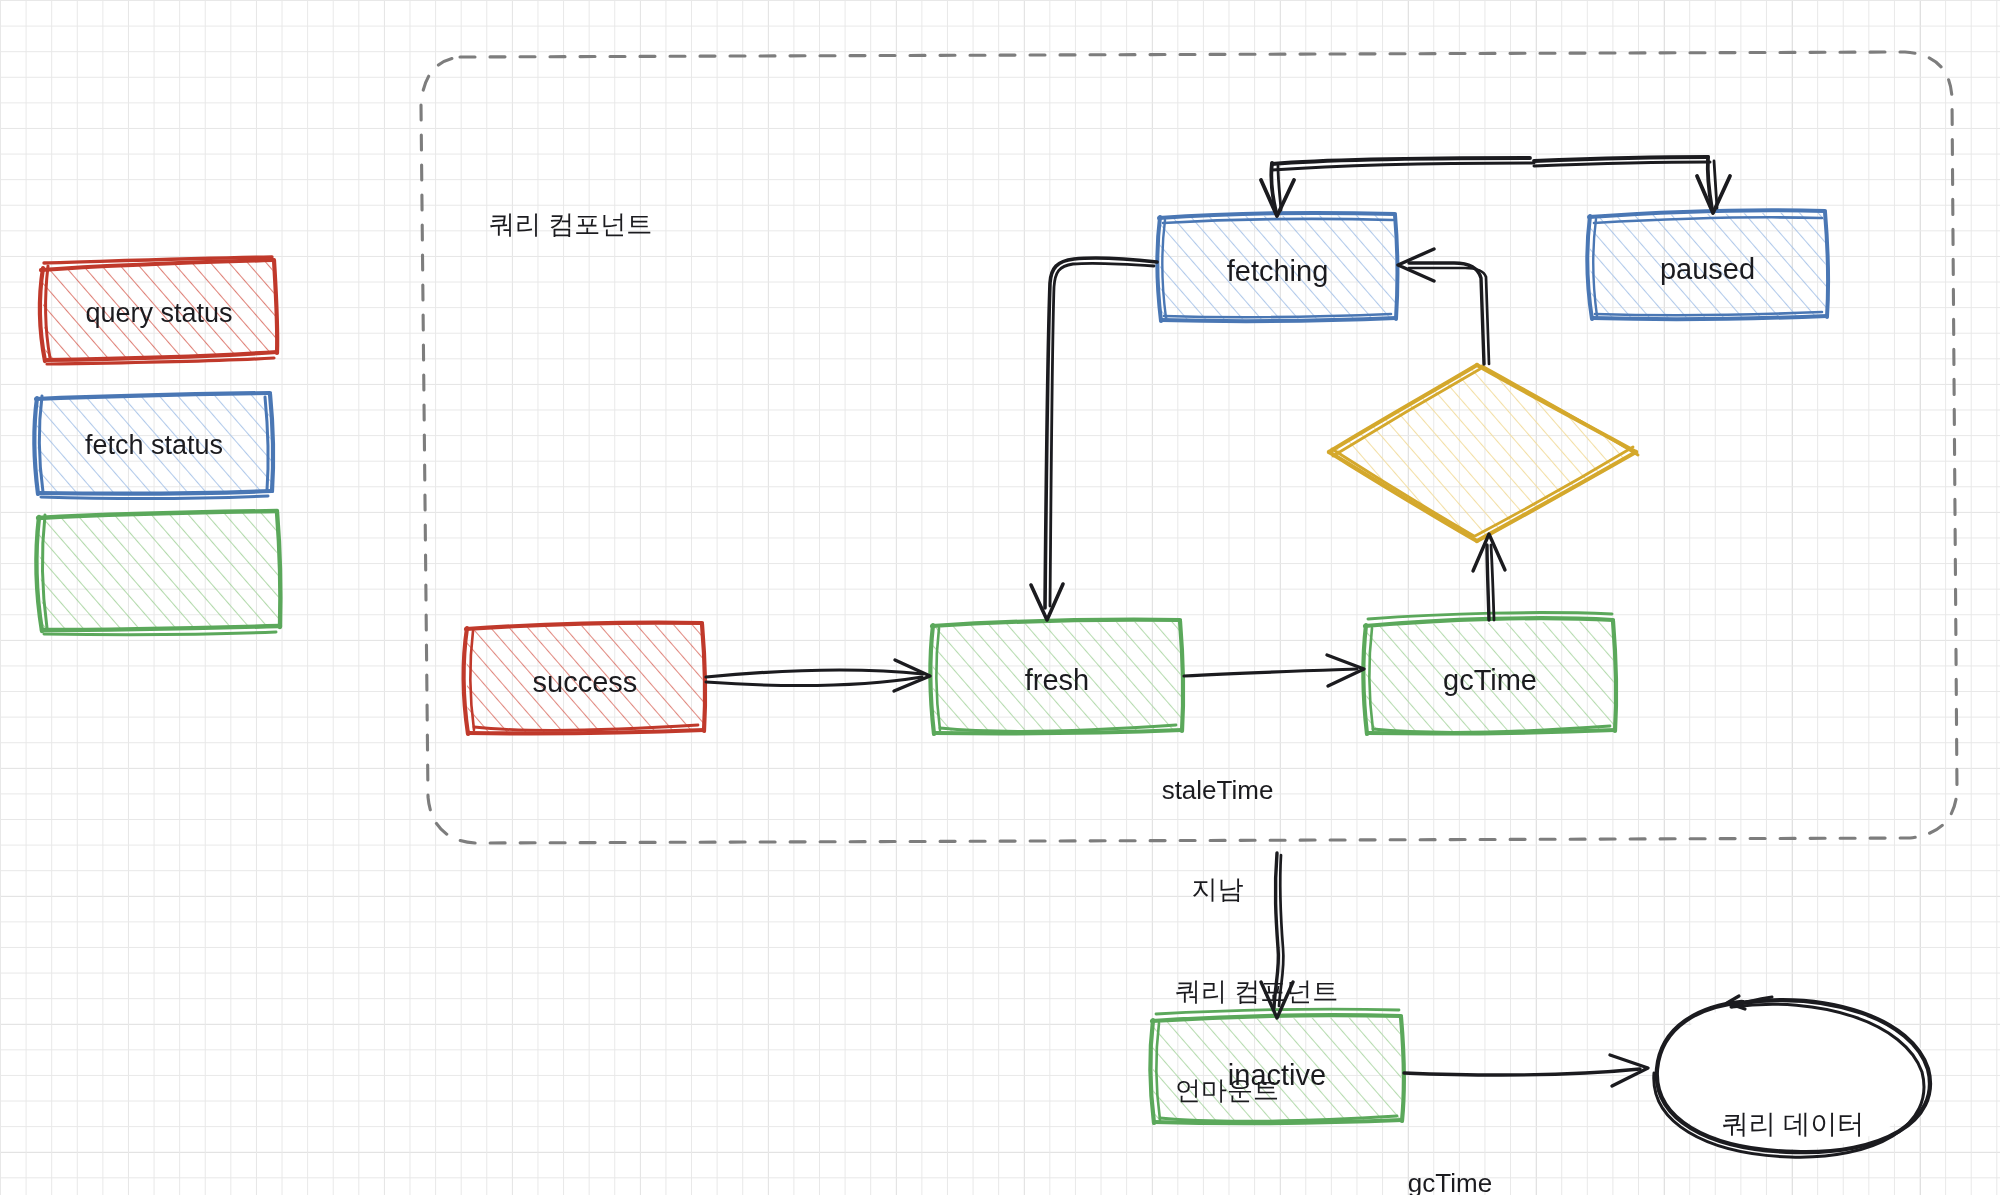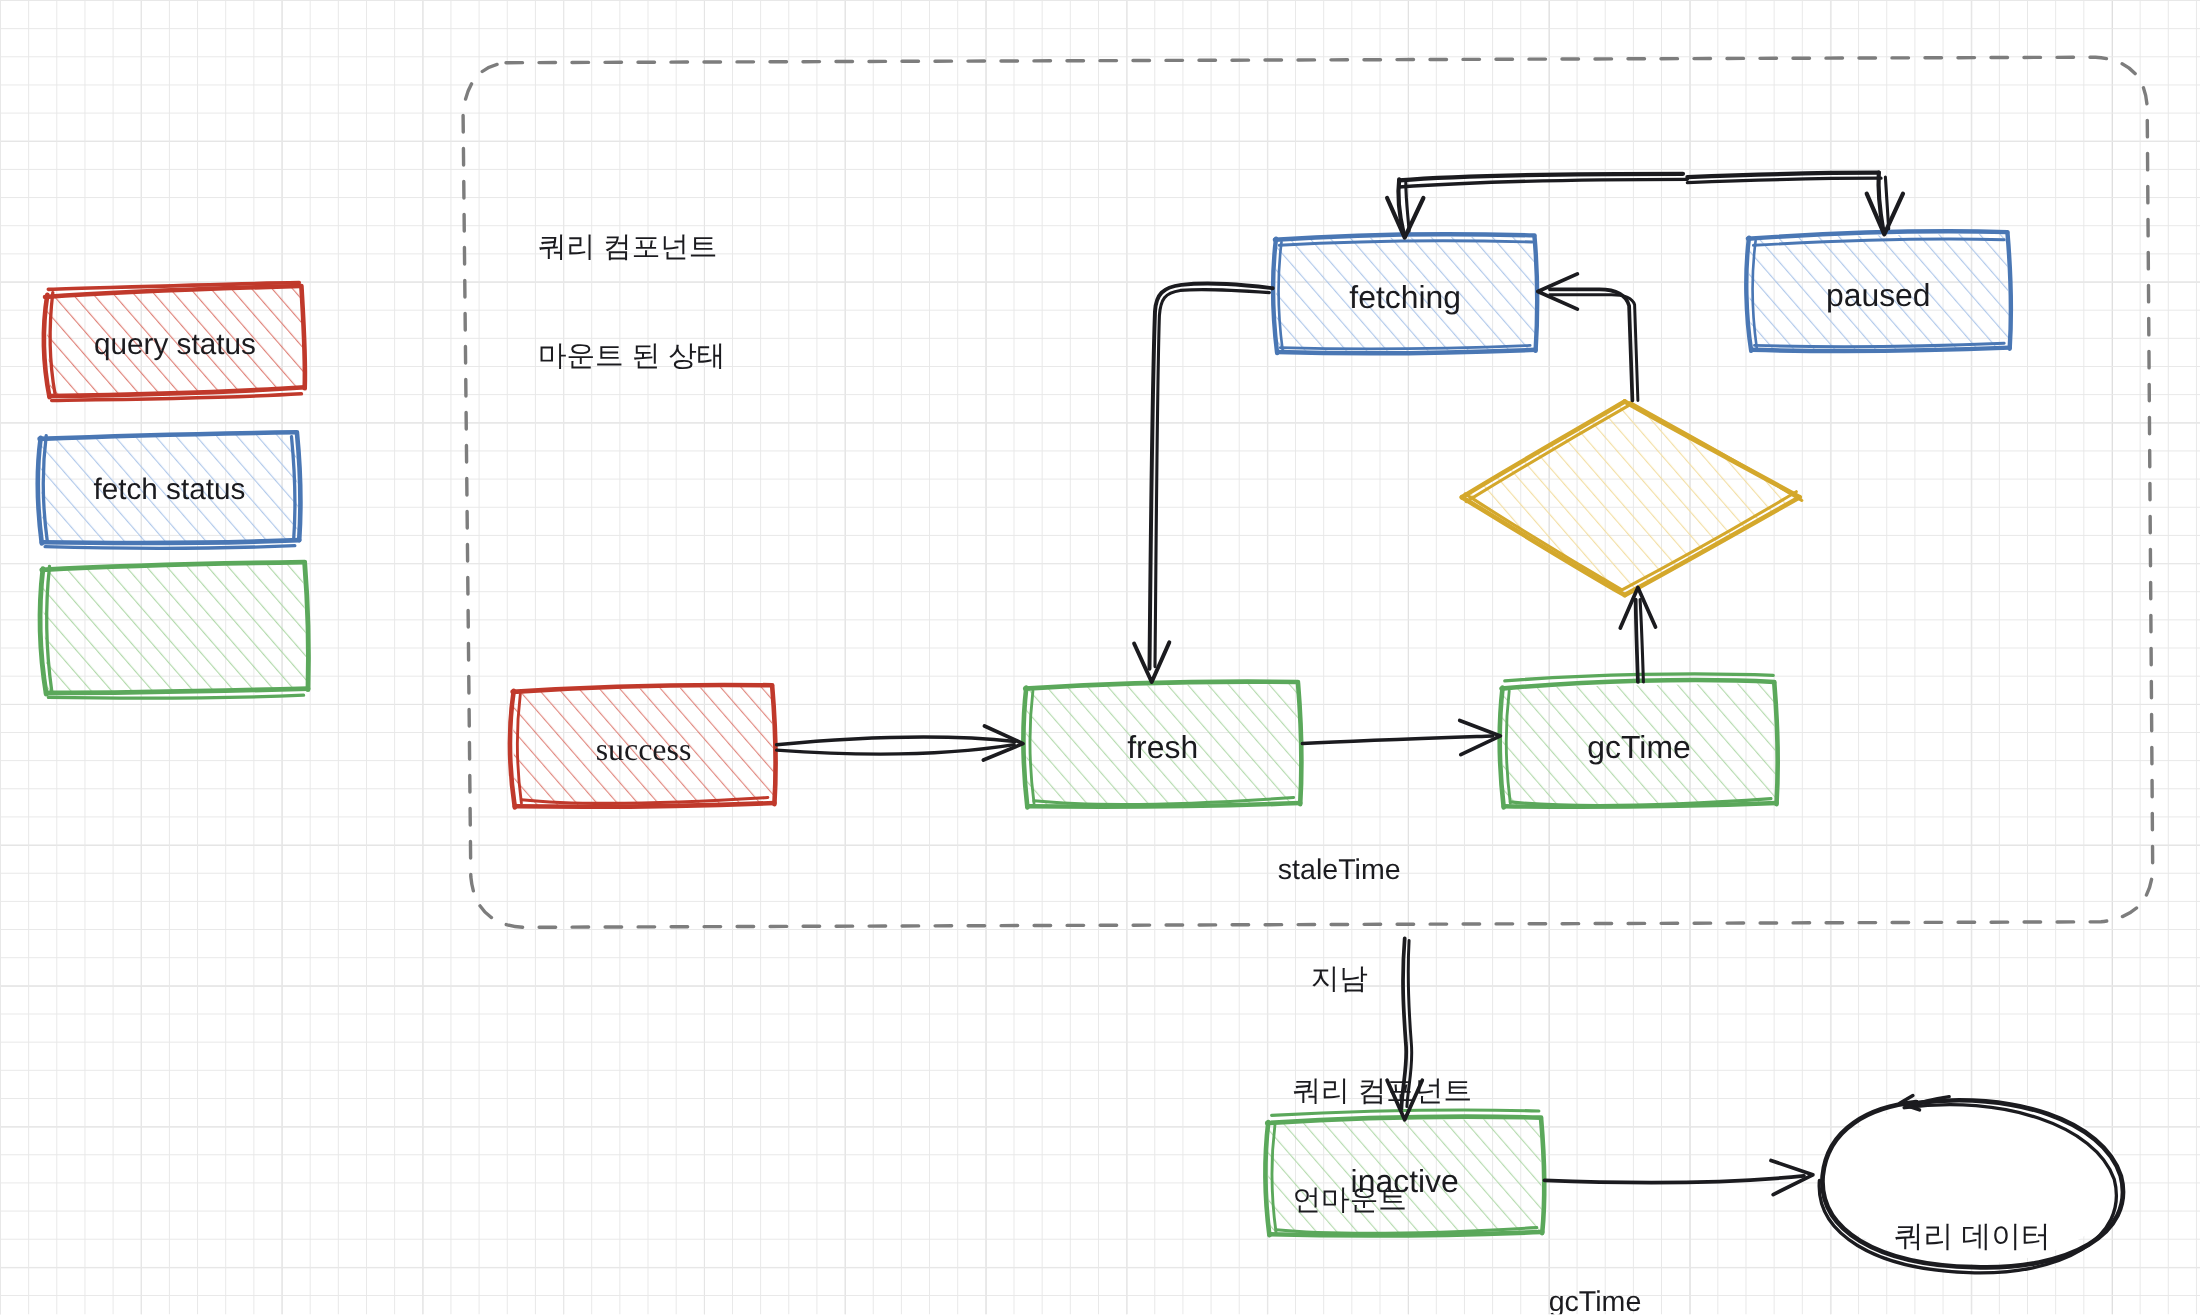--- a/index.html
+++ b/index.html
@@ -251,29 +251,28 @@
     </g>
   </svg>
 
   <div class="lbl lbl-legend" style="left:41px; top:296px; width:236px;">query status</div>
 
   <div class="lbl lbl-legend" style="left:36px; top:428px; width:236px;">fetch status</div>
 
 
   <div class="lbl lbl-group" style="left:489px; top:141px; width:320px;">
     <div>쿼리 컴포넌트</div>
-    <div>마운트 된 상태</div>
   </div>
 
   <div class="lbl lbl-node" style="left:1159px; top:253px; width:237px;">fetching</div>
 
   <div class="lbl lbl-node" style="left:1589px; top:251px; width:237px;">paused</div>
 
 
-  <div class="lbl lbl-node" style="left:466px; top:664px; width:238px;font-family:Liberation Serif, serif;">success</div>
+  <div class="lbl lbl-node" style="left:466px; top:664px; width:238px;">success</div>
 
   <div class="lbl lbl-node" style="left:932px; top:662px; width:250px;">fresh</div>
 
   <div class="lbl lbl-node" style="left:1365px; top:662px; width:250px;">gcTime</div>
 
   <div class="lbl lbl-node" style="left:1152px; top:1057px; width:250px;">inactive</div>
 
   <div class="lbl lbl-ellipse" style="left:1665px; top:1038px; width:256px;">
     <div>쿼리 데이터</div>
     

